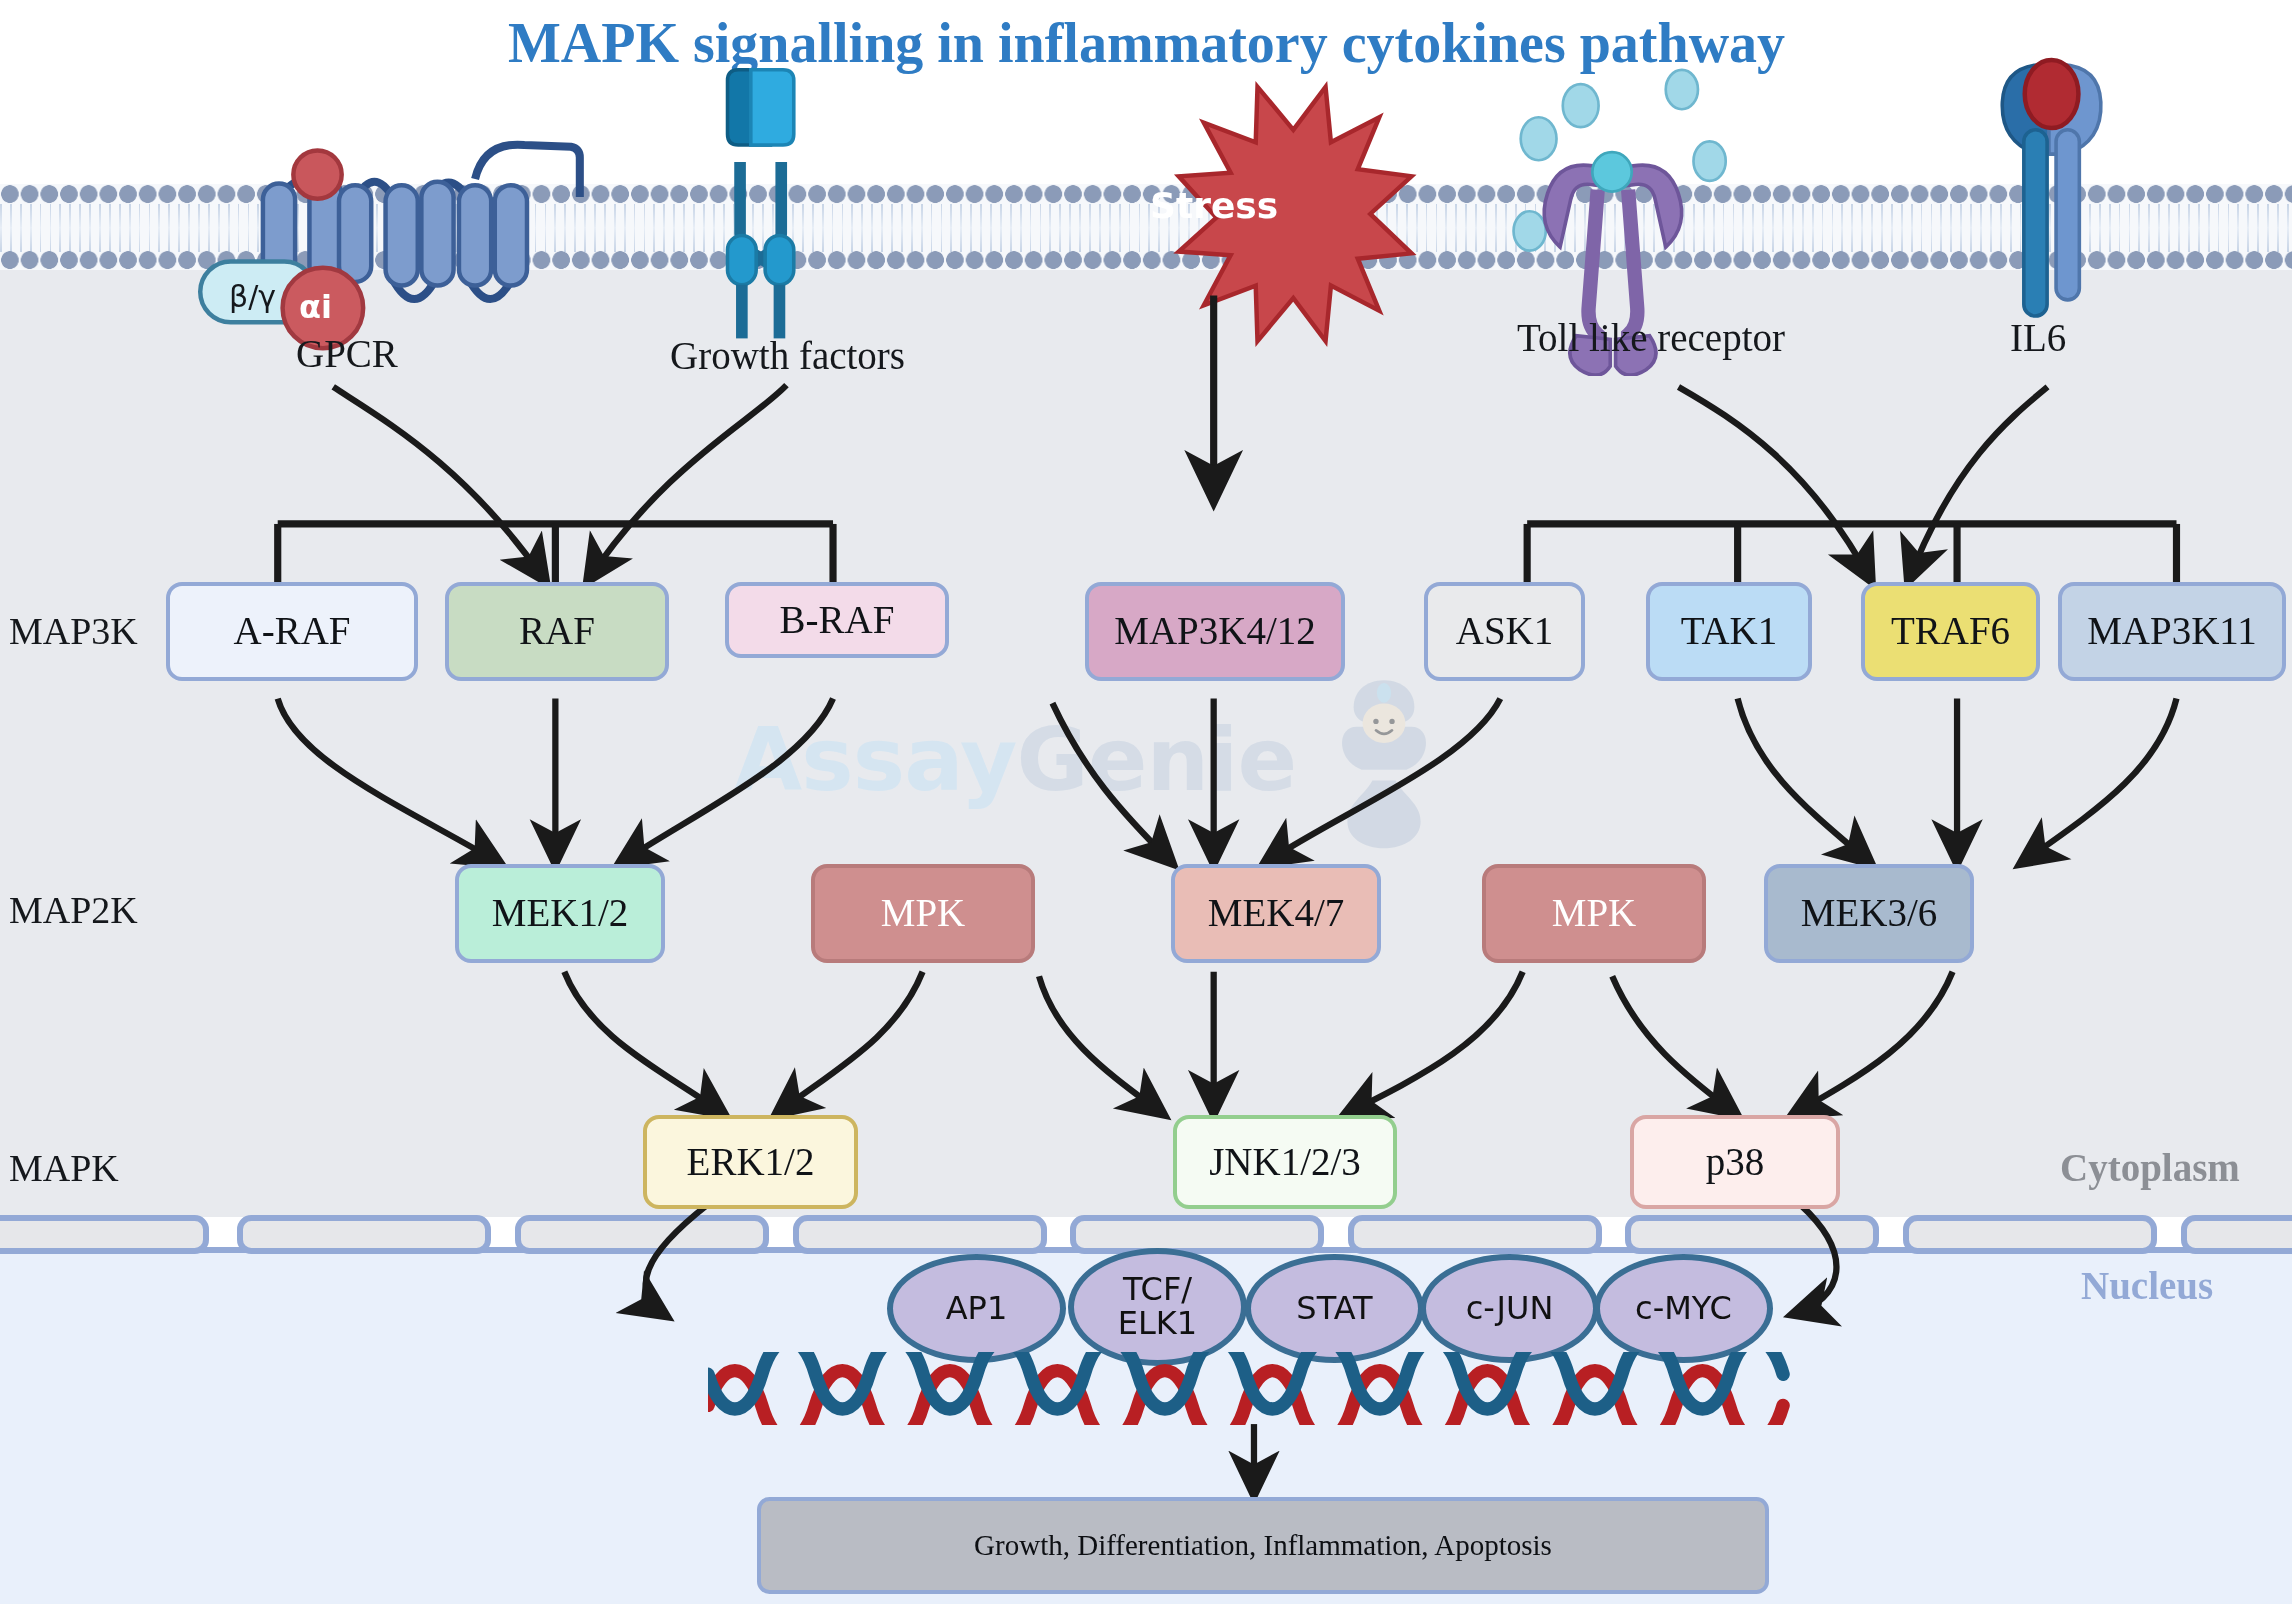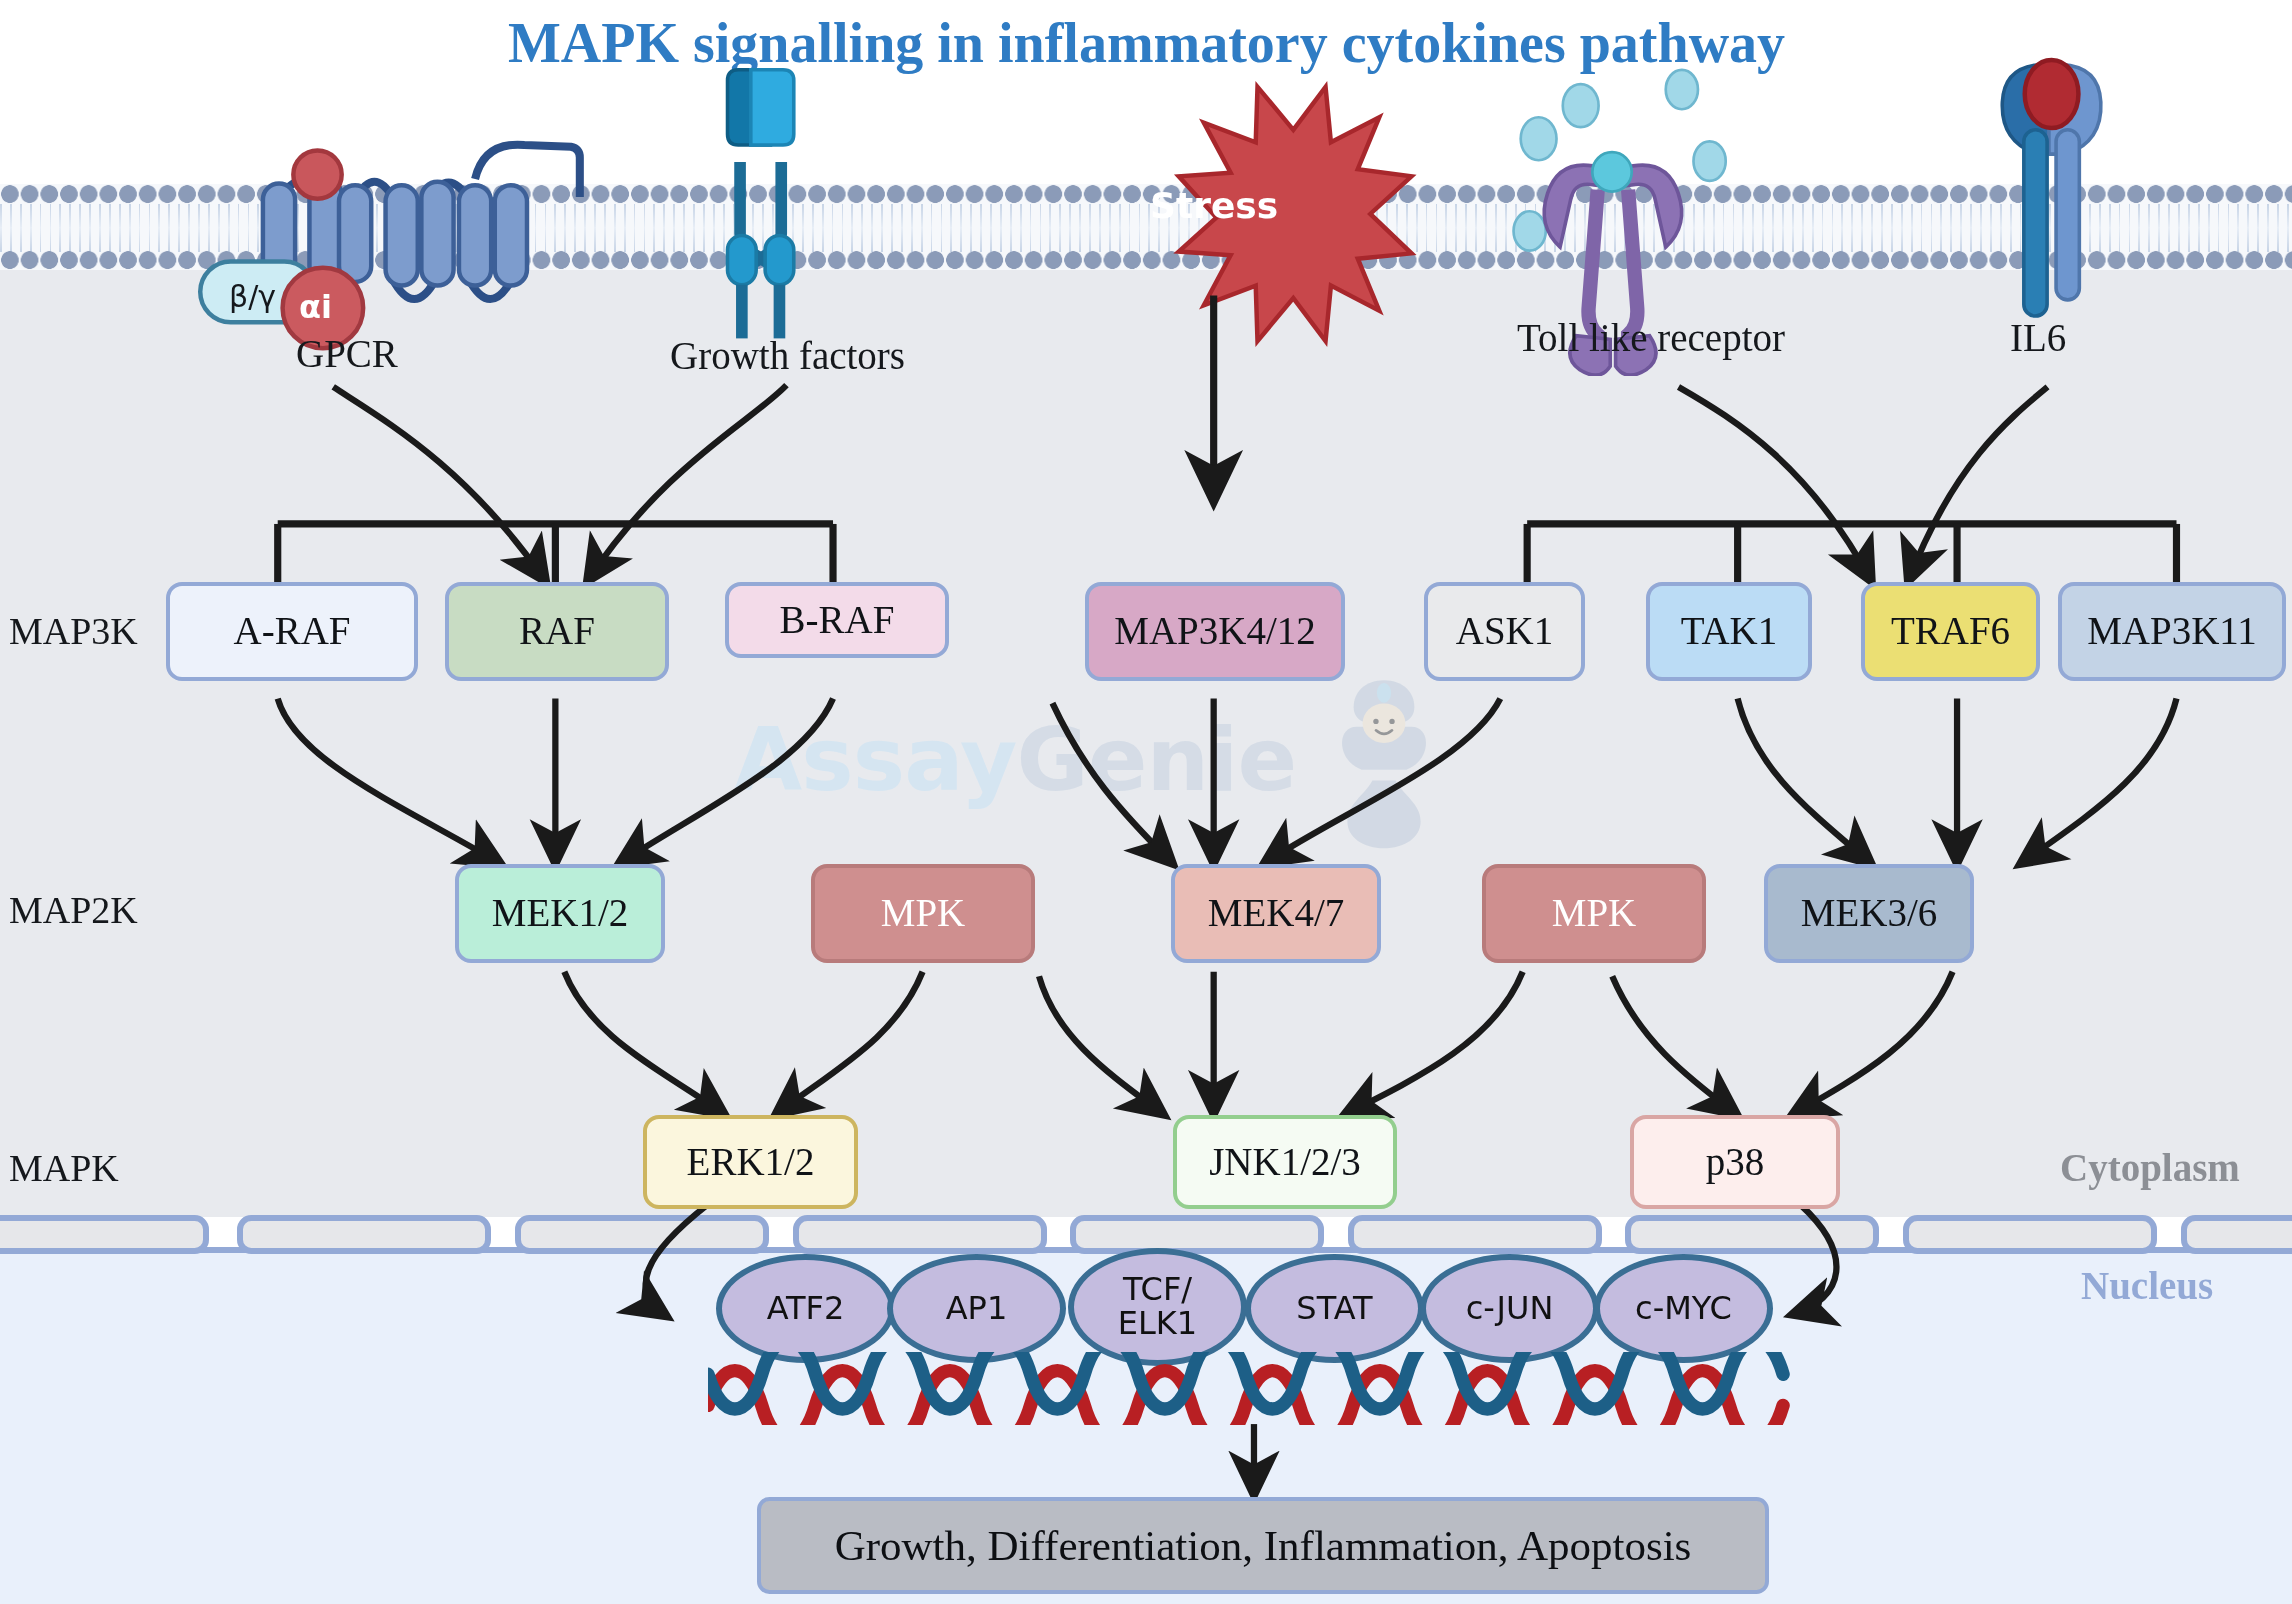--- a/index.html
+++ b/index.html
@@ -43,21 +43,21 @@
 
   
   .tf{position:absolute;display:flex;align-items:center;justify-content:center;
       background:#c4bcdf;border:6.3px solid #3a6e94;border-radius:50%;
       font-family:"DejaVu Sans", sans-serif;font-size:32px;color:#111;
       text-align:center;line-height:1.05;box-sizing:border-box;}
 
   
   #outcome{position:absolute;display:flex;align-items:center;justify-content:center;
      background:#b9bcc4;border:4.5px solid #93a9d6;border-radius:12.5px;
-     font-size:43px;color:#0d0f13;box-sizing:border-box;}
+     font-size:29px;color:#0d0f13;box-sizing:border-box;}
 
   
   .rec-label{position:absolute;font-size:39px;color:#15181c;white-space:nowrap;}
 
   
   #arrows{position:absolute;left:0;top:0;width:2293px;height:1605px;pointer-events:none;}
 
   
   #watermark{position:absolute;left:734px;top:708px;font-family:"DejaVu Sans", sans-serif;
      font-size:88px;font-weight:bold;color:#cfd8e4;opacity:.75;letter-spacing:-0.9px;}
@@ -271,21 +271,20 @@
   <div class="node" style="left:455px;top:864px;width:210px;height:99px;background:#baeed9;">MEK1/2</div>
   <div class="node light" style="left:811px;top:864px;width:224px;height:99px;background:#cf8f8f;border-color:#b87b7b;">MPK</div>
   <div class="node" style="left:1171px;top:864px;width:210px;height:99px;background:#e9bdb6;">MEK4/7</div>
   <div class="node light" style="left:1482px;top:864px;width:224px;height:99px;background:#cf8f8f;border-color:#b87b7b;">MPK</div>
   <div class="node" style="left:1764px;top:864px;width:210px;height:99px;background:#a8bace;">MEK3/6</div>
 
   <div class="node" style="left:643px;top:1115px;width:215px;height:94px;background:#fbf6dd;border-color:#cdb55f;">ERK1/2</div>
   <div class="node" style="left:1173px;top:1115px;width:224px;height:94px;background:#f5fbf3;border-color:#93ce8e;">JNK1/2/3</div>
   <div class="node" style="left:1630px;top:1115px;width:210px;height:94px;background:#fdeeed;border-color:#d9a6a4;">p38</div>
 
-  <div class="tf" style="left:716px;top:1254px;width:179px;height:109px;">ATF2</div>
   <div class="tf" style="left:887px;top:1254px;width:179px;height:109px;">AP1</div>
   <div class="tf" style="left:1068px;top:1248px;width:179px;height:118px;white-space:pre;">TCF/
 ELK1</div>
   <div class="tf" style="left:1245px;top:1254px;width:179px;height:109px;">STAT</div>
   <div class="tf" style="left:1420px;top:1254px;width:179px;height:109px;">c-JUN</div>
   <div class="tf" style="left:1594px;top:1254px;width:179px;height:109px;">c-MYC</div>
 
   <svg style="position:absolute;left:708px;top:1352px;width:1093px;height:73px;" viewBox="0 0 1220 82" preserveAspectRatio="none">
     <path d="M0 60 C 15 8, 45 8, 60 60 S 105 112, 120 60 S 165 8, 180 60 S 225 112, 240 60
              S 285 8, 300 60 S 345 112, 360 60 S 405 8, 420 60 S 465 112, 480 60

